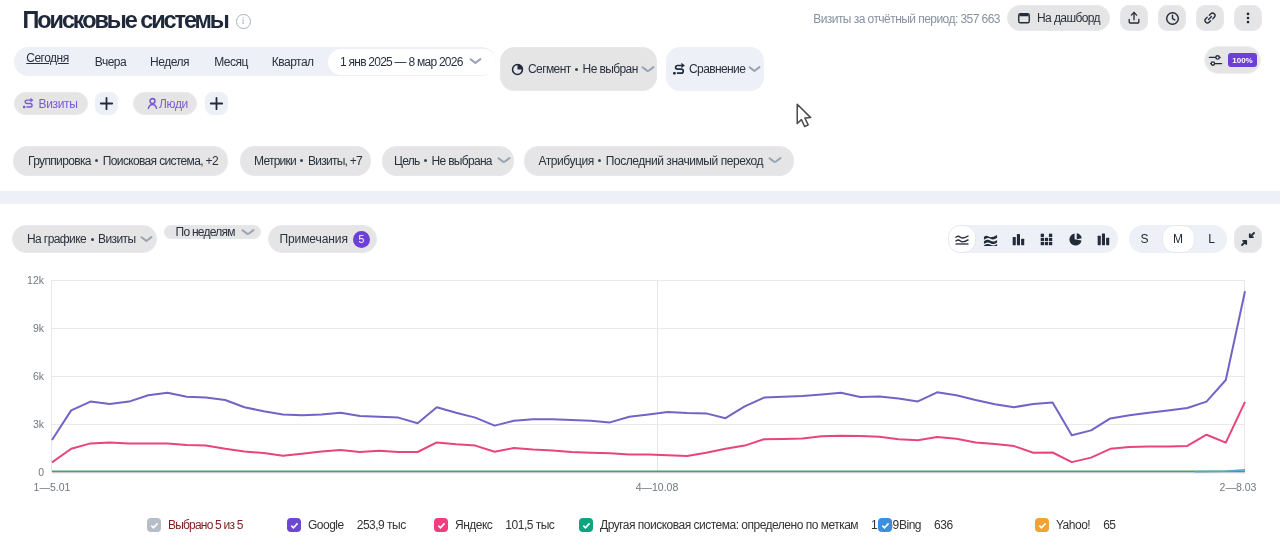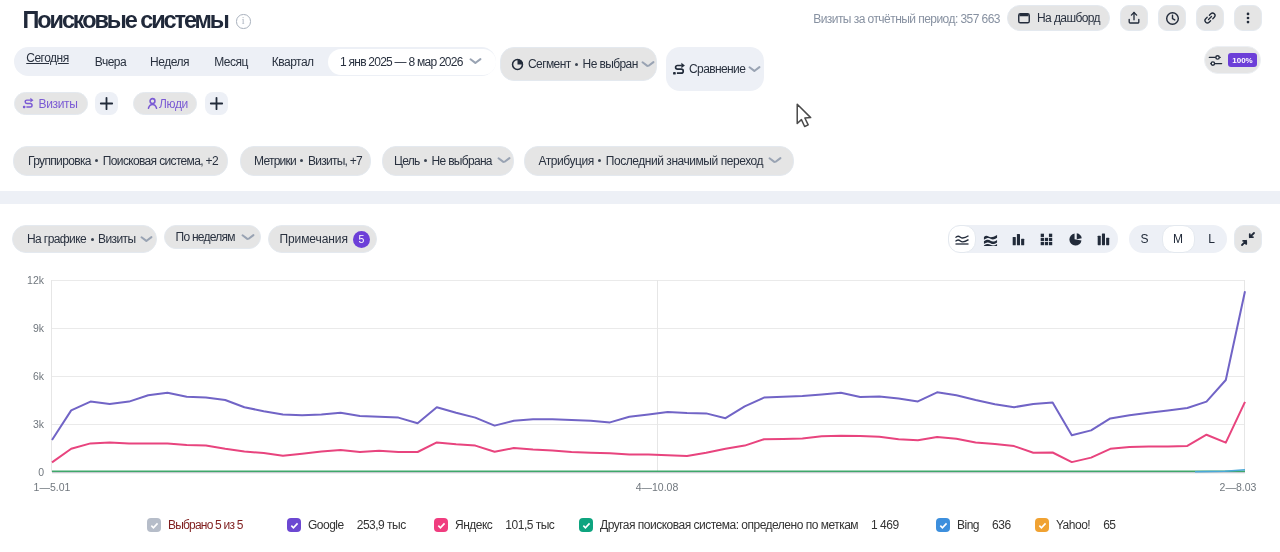--- a/index.html
+++ b/index.html
@@ -71,21 +71,21 @@
   <span class="abs" style="left:110.5px; top:8px; transform:translateX(-50%);">Вчера</span>
   <span class="abs" style="left:169.5px; top:8px; transform:translateX(-50%);">Неделя</span>
   <span class="abs" style="left:231px; top:8px; transform:translateX(-50%);">Месяц</span>
   <span class="abs" style="left:292.7px; top:8px; transform:translateX(-50%);">Квартал</span>
 </div>
 <div class="abs" style="left:328px; top:48.5px; width:167.5px; height:26px; background:#fff; border-radius:13px; display:flex; align-items:center; font-size:12px; color:#29313f; padding-left:12px;">
   <span style="letter-spacing:-0.75px;">1 янв 2025 — 8 мар 2026</span>
   <span class="chev" style="margin-left:7px;"></span>
 </div>
 
-<div class="abs pill outline" style="left:500px; top:47px; width:157px; height:34px; padding-left:10px;align-items:center;">
+<div class="abs pill outline" style="left:500px; top:47px; width:157px; height:44px; padding-left:10px;align-items:center;">
   <svg width="13" height="13" viewBox="0 0 16 16" style="flex:none;">
       <circle cx="8" cy="8" r="6.1" fill="none" stroke="#222b3a" stroke-width="1.9"></circle>
       <path d="M8 8V1.2A6.8 6.8 0 0 1 14.8 8z" fill="#222b3a"></path>
     </svg>
   <span style="margin-left:4px;">Сегмент<span class="dsep"></span>Не выбран</span>
   <span class="chev" style="margin-left:4px;"></span>
 </div>
 
 <div class="abs pill gray" style="left:666px; top:47px; width:98px; height:44px; padding-left:6px;">
   <svg width="14" height="14" viewBox="0 0 16 16" fill="none" stroke="#222b3a" stroke-width="1.9" style="flex:none;">
@@ -143,21 +143,21 @@
     <span>Атрибуция<span class="dsep"></span>Последний значимый переход</span>
     <span class="chev" style="margin-left:6px;"></span>
   </div>
 
 <div class="abs" style="left:0; top:191px; width:1280px; height:13px; background:#edf0f6;"></div>
 
 <div class="abs pill outline" style="left:12px; top:225px; width:145px; height:28px; padding-left:14px;">
     <span>На графике<span class="dsep"></span>Визиты</span>
     <span class="chev" style="margin-left:5px;"></span>
   </div>
-<div class="abs pill outline" style="left:164px; top:225px; width:97px; height:24px; padding-left:10.5px; letter-spacing:-0.75px;">
+<div class="abs pill outline" style="left:164px; top:225px; width:97px; height:14px; padding-left:10.5px; letter-spacing:-0.75px;">
     <span>По неделям</span>
     <span class="chev" style="margin-left:7px;"></span>
   </div>
 <div class="abs pill outline" style="left:268px; top:225px; width:109px; height:28px; padding-left:10.5px; letter-spacing:-0.1px;">
     <span>Примечания</span>
   <span style="background:#6c3fd8; color:#fff; width:17px; height:17px; border-radius:50%; font-size:10.5px; display:flex; align-items:center; justify-content:center; margin-left:5px; letter-spacing:0;">5</span>
 </div>
 
 <div class="abs" style="left:948px; top:225px; width:170px; height:28px; background:#edf0f6; border-radius:14px; display:flex; align-items:center;">
   <div style="width:28px; height:28px; background:#fff; border:1px solid #e4e9ef; border-radius:12px; display:flex; align-items:center; justify-content:center; flex:none;">
@@ -271,21 +271,21 @@
   </div>
   <div class="abs" style="left:579px; top:2px; display:flex; align-items:center;">
     <span class="cb" style="background:#0ea47f;">
         <svg width="9" height="9" viewBox="0 0 10 10" fill="none" stroke="#fff" stroke-width="1.8">
           <path d="M1.5 5.2l2.3 2.3 4.6-4.8"></path>
         </svg>
       </span>
     <span style="margin-left:7px;">Другая поисковая система: определено по меткам</span>
       <span style="margin-left:13px;">1 469</span>
   </div>
-  <div class="abs" style="left:936px; top:2px; display:flex; align-items:center;">
+  <div class="abs" style="left:878px; top:2px; display:flex; align-items:center;">
     <span class="cb" style="background:#3d8fdd;">
         <svg width="9" height="9" viewBox="0 0 10 10" fill="none" stroke="#fff" stroke-width="1.8">
           <path d="M1.5 5.2l2.3 2.3 4.6-4.8"></path>
         </svg>
       </span>
     <span style="margin-left:7px;">Bing</span>
       <span style="margin-left:13px;">636</span>
   </div>
   <div class="abs" style="left:1035px; top:2px; display:flex; align-items:center;">
     <span class="cb" style="background:#f0a232;">

